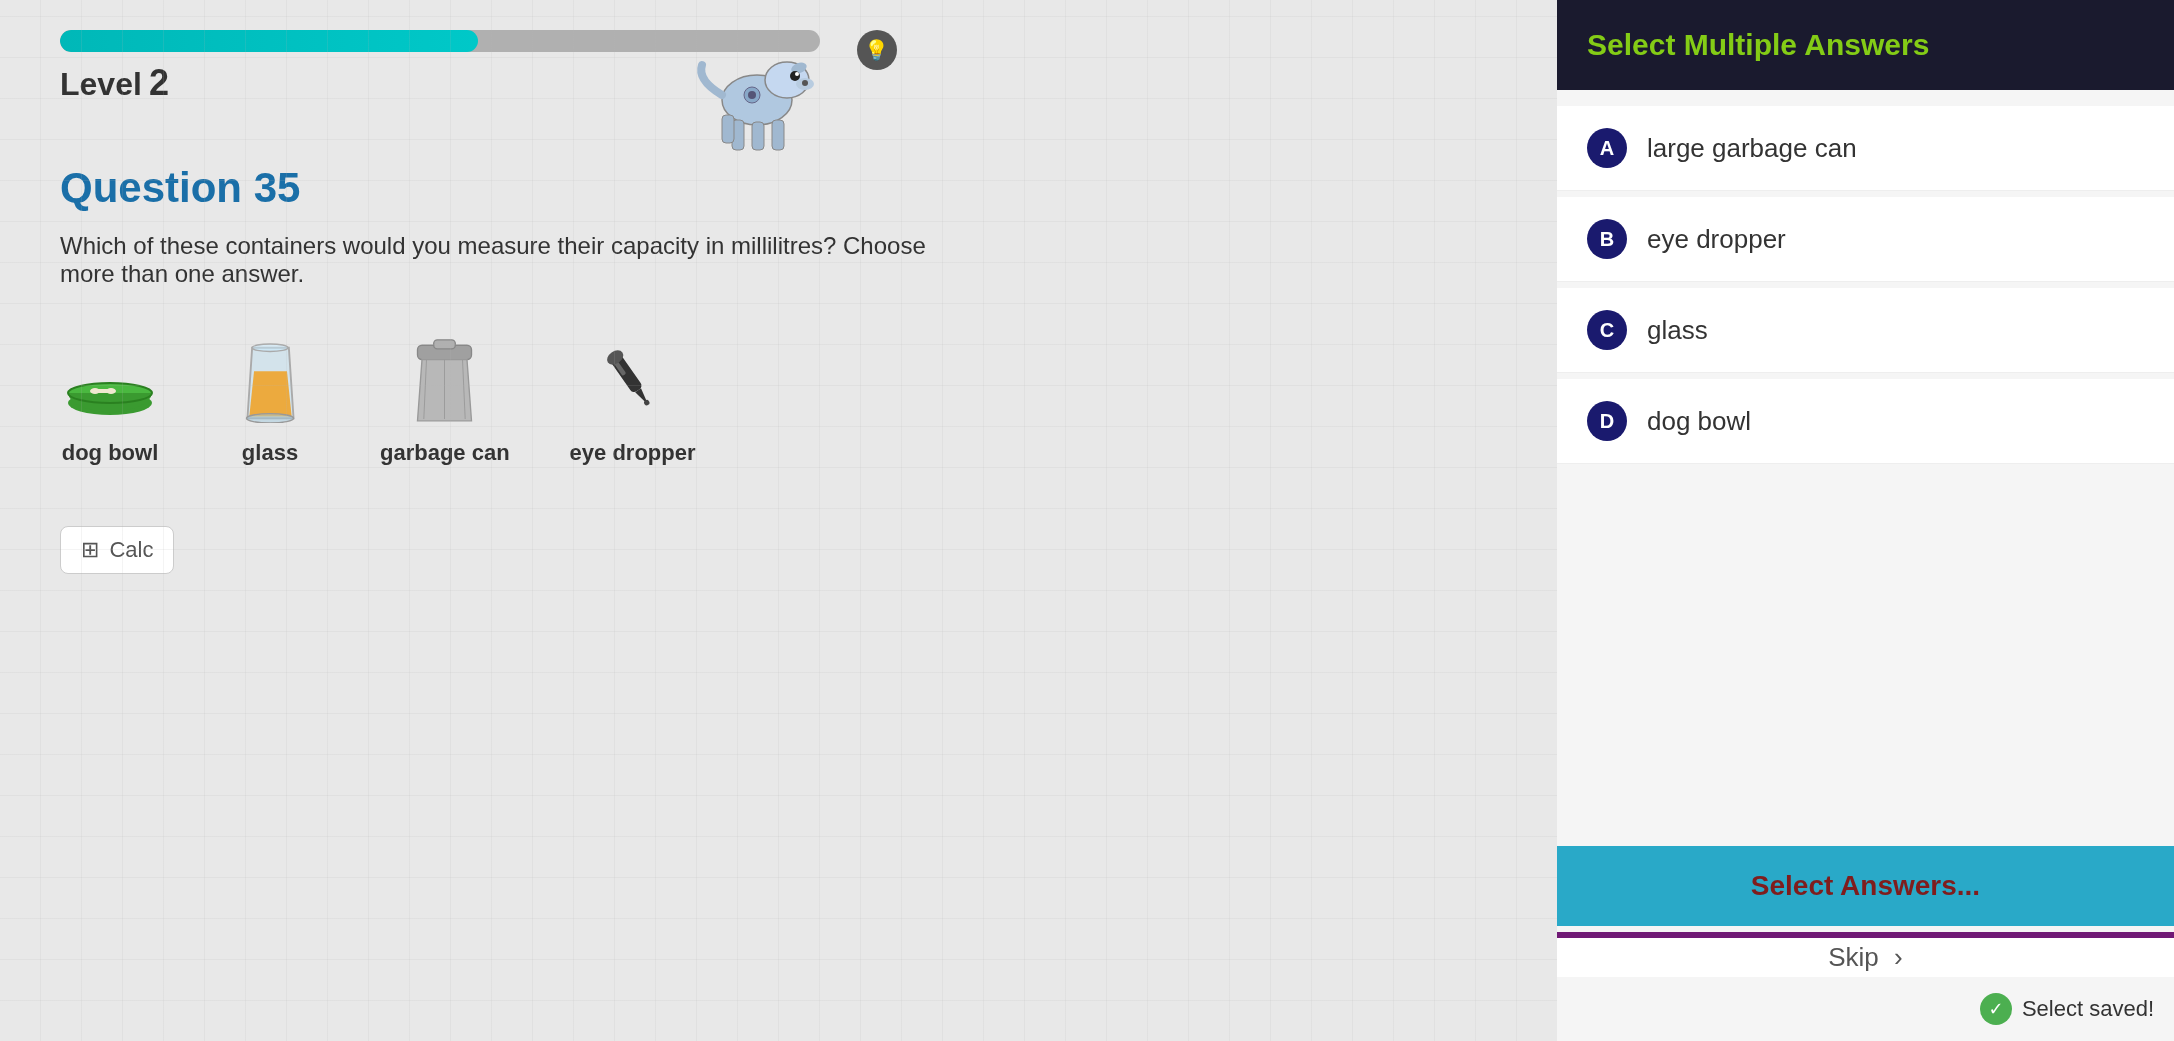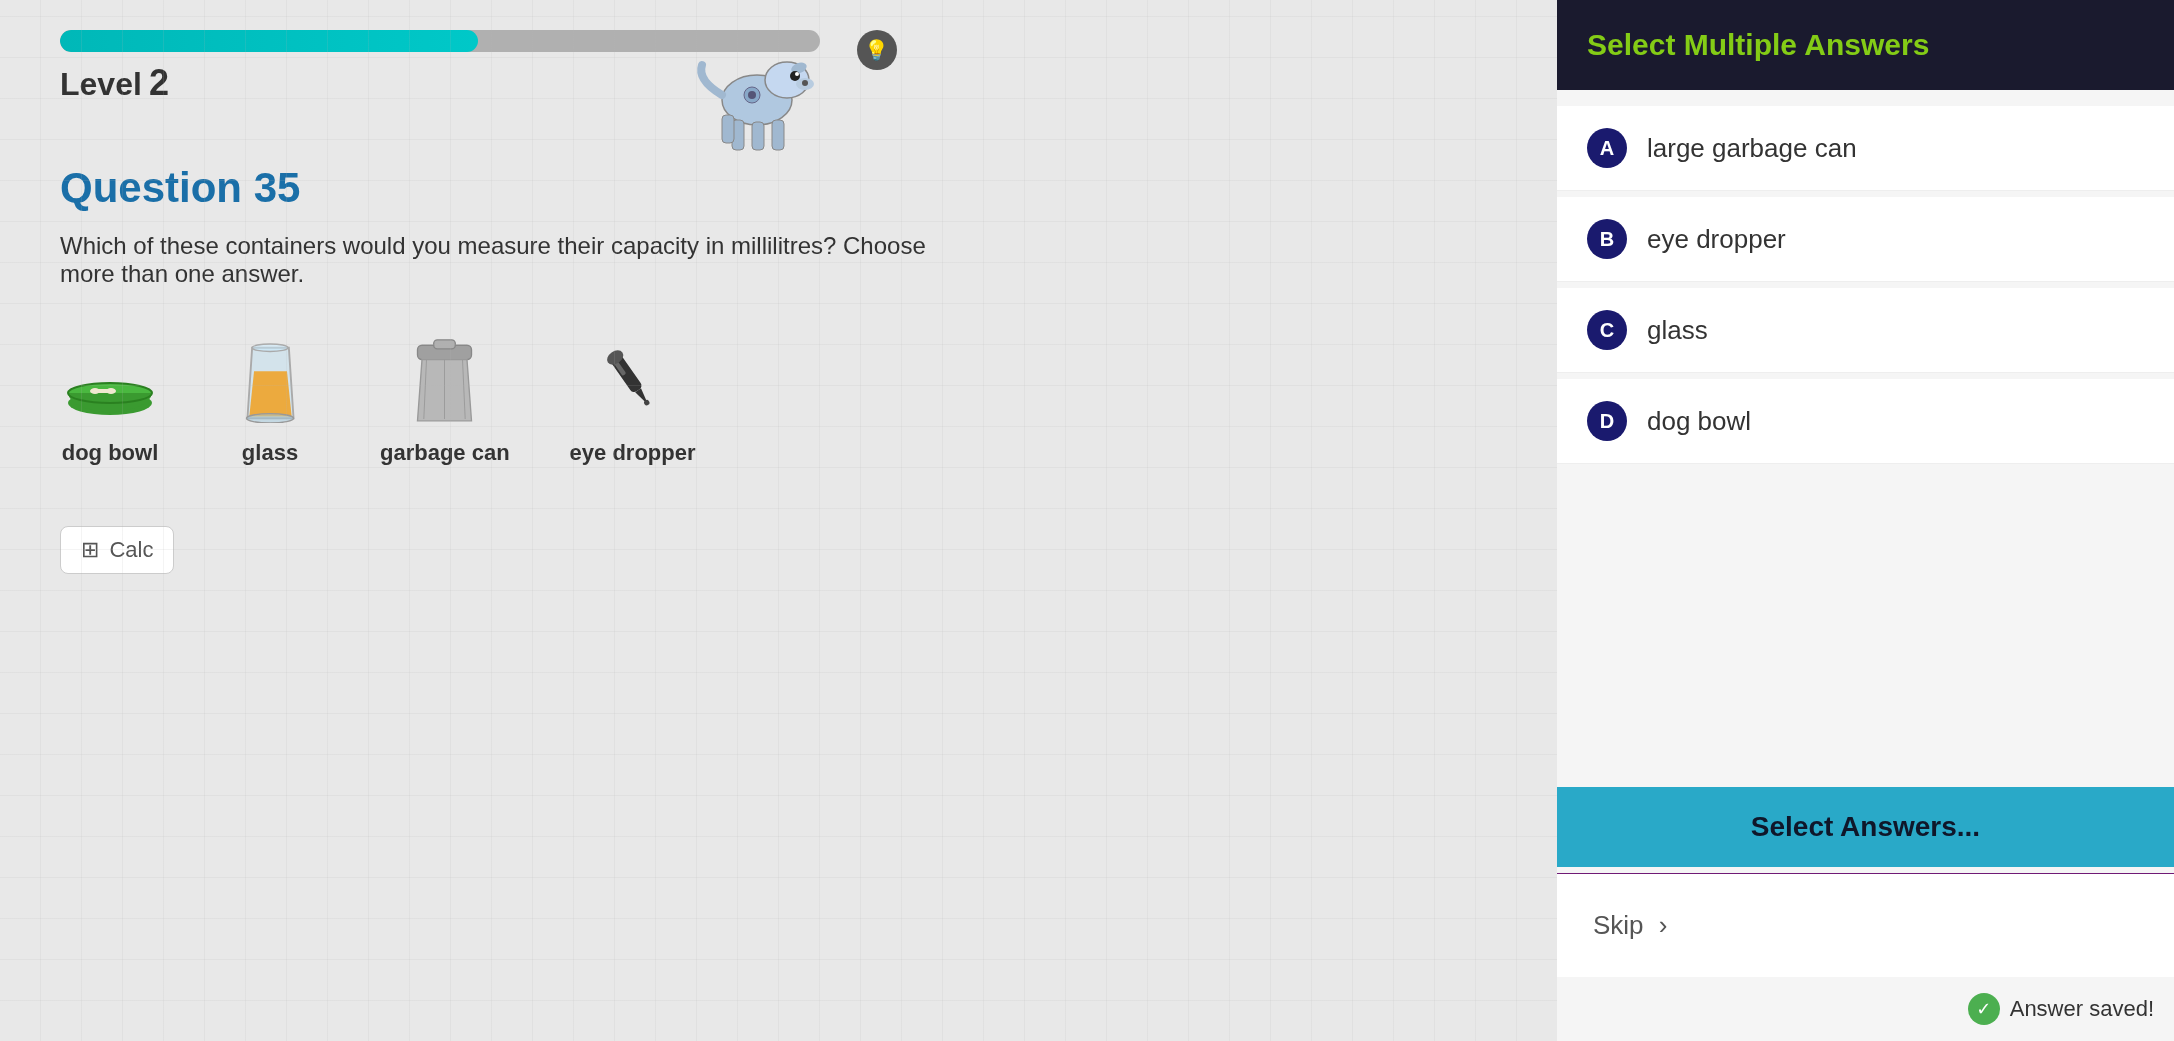--- a/index.html
+++ b/index.html
@@ -204,42 +204,42 @@
 
     .answer-text {
       font-size: 26px;
       color: #333;
       text-align: right;
     }
 
     
     .select-answers-btn {
       background: #29a9c8;
-      color: #0f172a;
+      color: #7f1d1d;
       font-size: 28px;
       font-weight: bold;
       padding: 24px;
       text-align: center;
       cursor: pointer;
       margin: 6px 0;
       border: none;
       width: 100%;
     }
 
     
     .skip-btn {
       background: white;
       color: #555;
       font-size: 26px;
-      padding: 36px;
-      text-align: left;
+      padding: 4px;
+      text-align: center;
       cursor: pointer;
       border: none;
       width: 100%;
-      border-top: 1px solid #701a75;
+      border-top: 6px solid #701a75;
     }
 
     
     .answer-saved {
       display: flex;
       align-items: center;
       justify-content: flex-end;
       gap: 10px;
       padding: 16px 20px;
       font-size: 22px;
@@ -447,15 +447,15 @@
     <span>Select Answers...</span>
   </button>
 
   <button class="skip-btn">
     <span>Skip</span>
     <span style="margin-left:8px;">›</span>
   </button>
 
   <div class="answer-saved">
     <div class="check-circle">✓</div>
-    <span>Answer saved!</span>
+    <span>Select saved!</span>
   </div>
 </div>
 
 </body></html>

